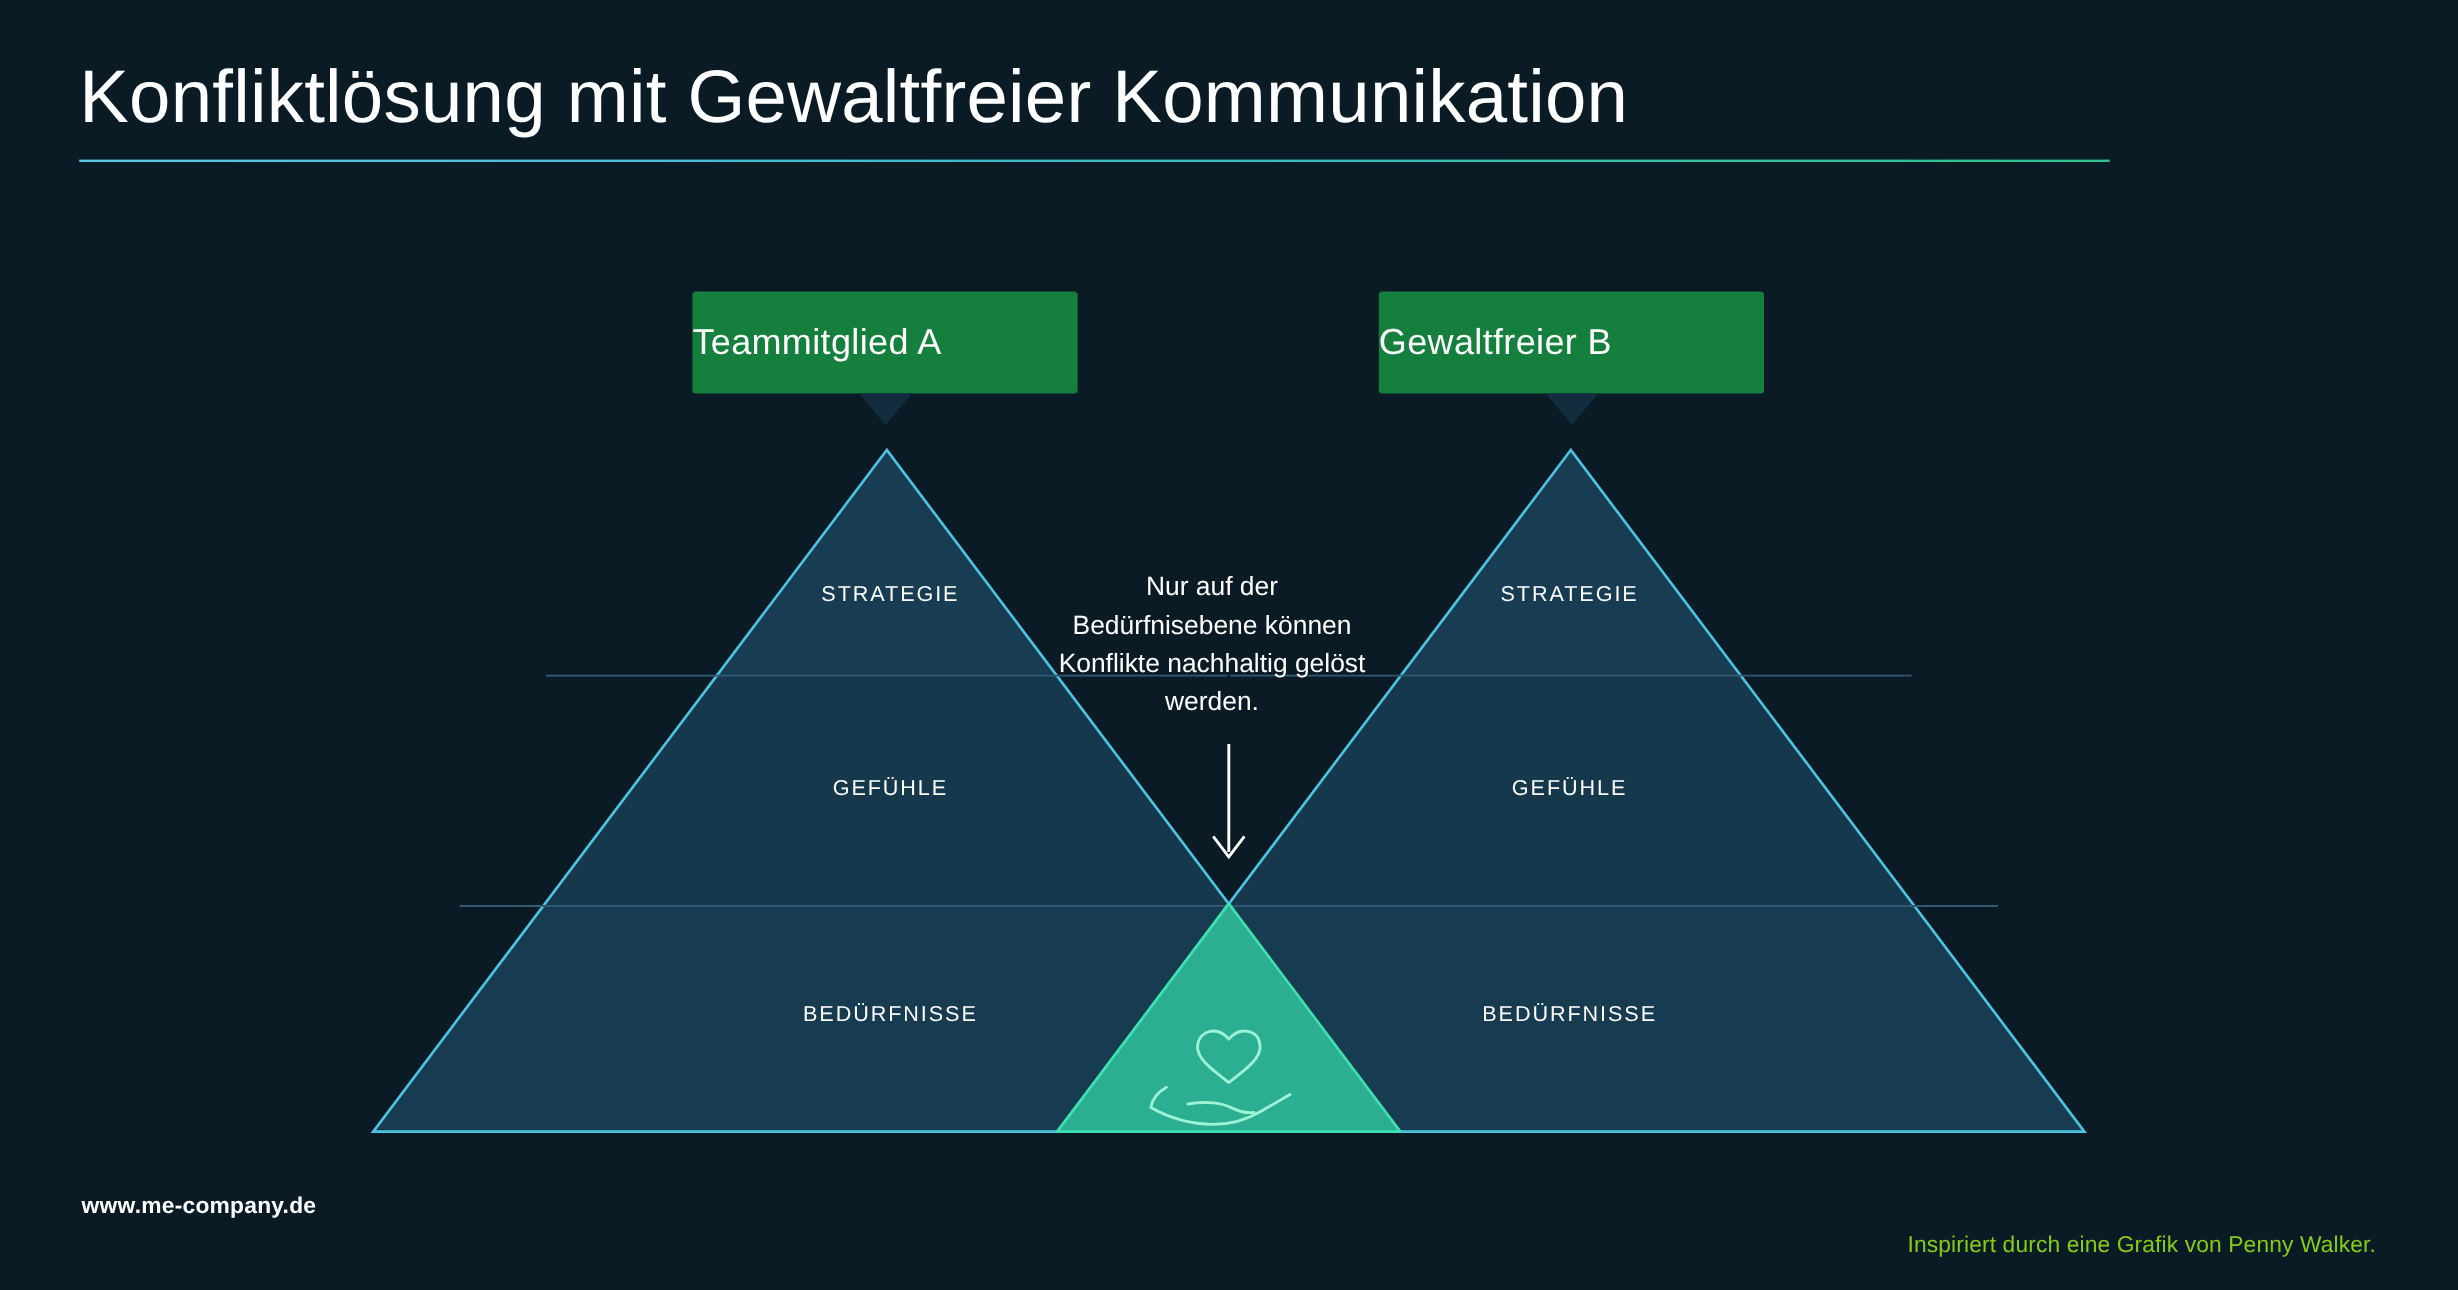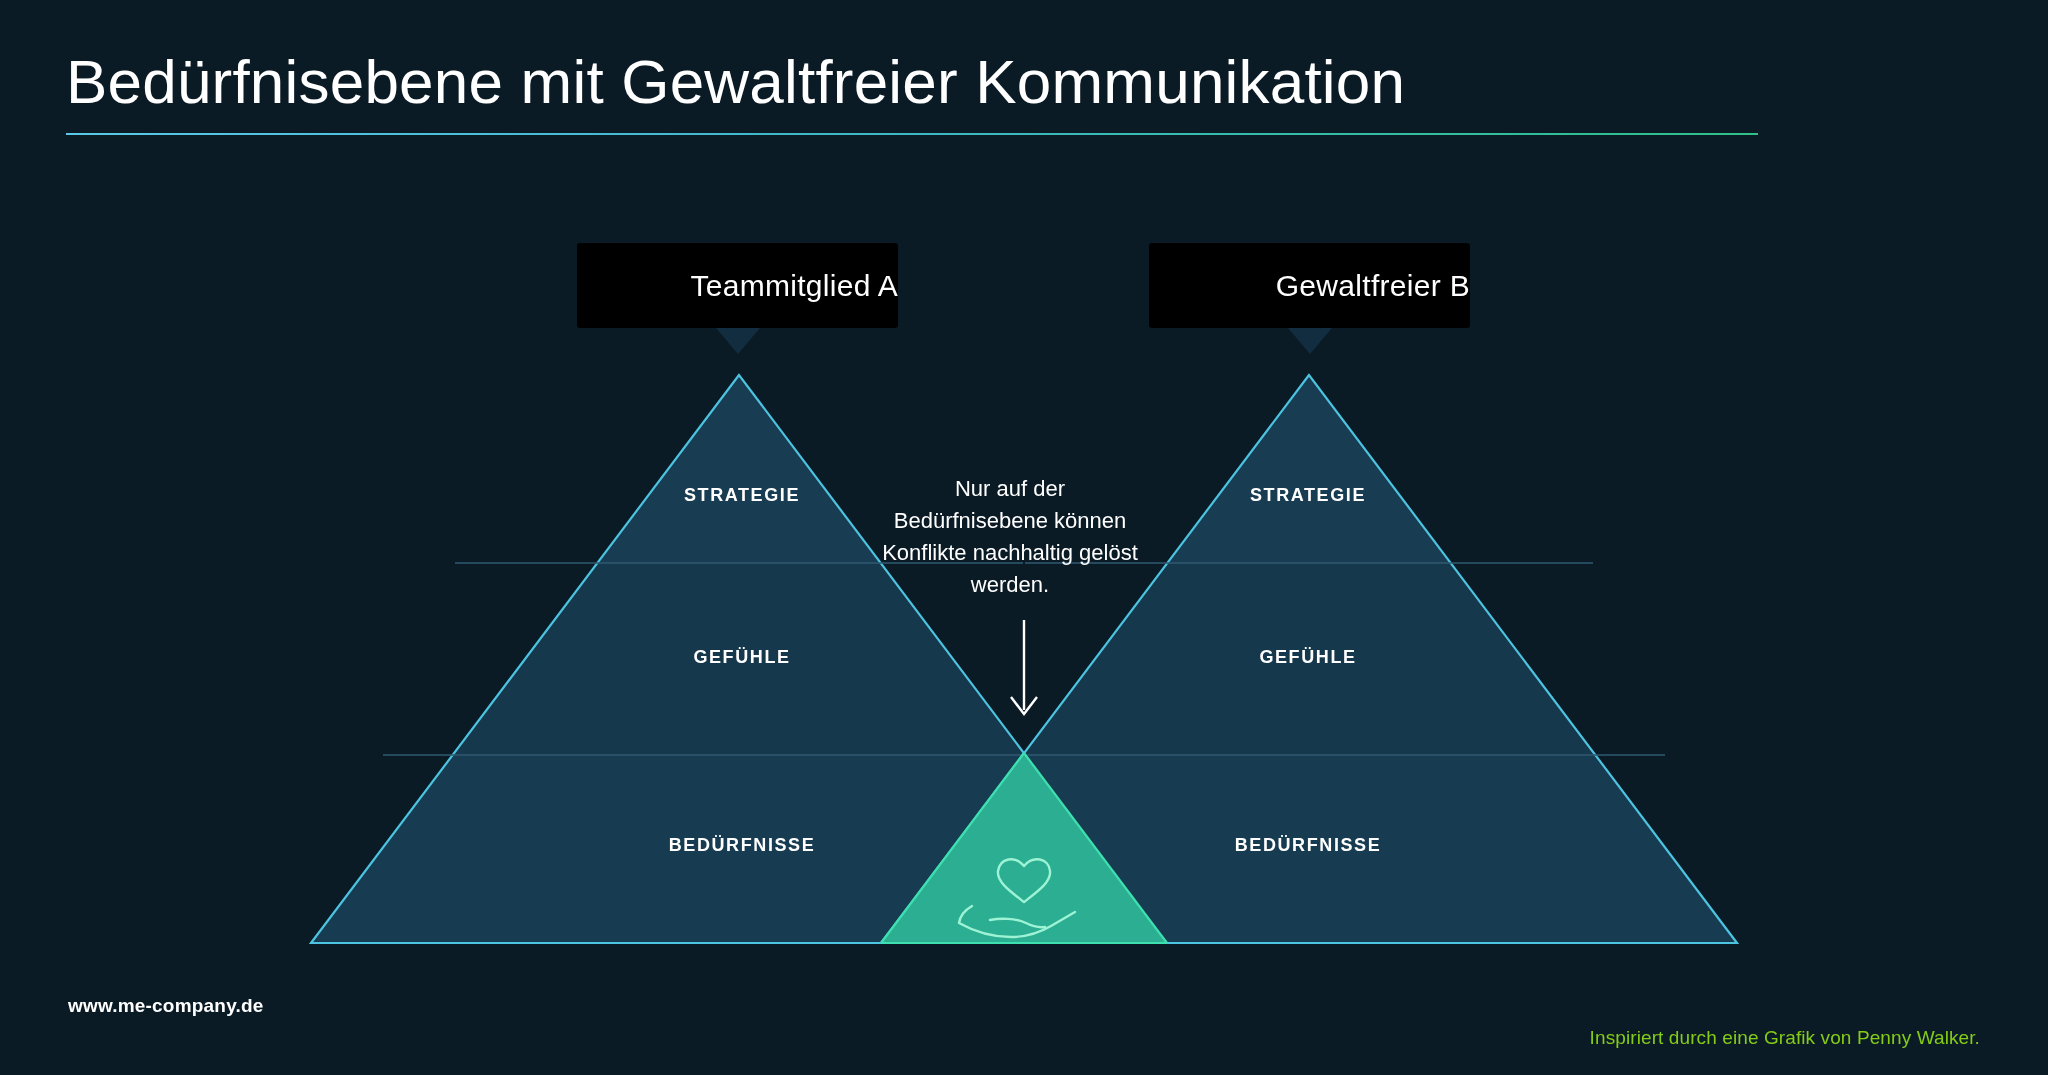--- a/index.html
+++ b/index.html
@@ -45,45 +45,45 @@
     position: absolute;
     left: 0;
     top: 0;
     width: 2048px;
     height: 1075px;
   }
 
   
   .callout {
     position: absolute;
-    background: #000000;
+    background: #15803d;
     border-radius: 3px;
     display: flex;
     align-items: center;
-    justify-content: flex-end;
+    justify-content: flex-start;
     font-size: 30px;
     color: #ffffff;
     letter-spacing: 0.3px;
   }
   .callout-a { left: 577px; top: 243px; width: 321px; height: 85px; }
   .callout-b { left: 1149px; top: 243px; width: 321px; height: 85px; }
   .callout-tail {
     position: absolute;
     width: 0; height: 0;
     border-left: 22px solid transparent;
     border-right: 22px solid transparent;
     border-top: 26px solid #112d3f;
   }
   .tail-a { left: 716px; top: 328px; }
   .tail-b { left: 1288px; top: 328px; }
 
   .tier-label {
     position: absolute;
     font-size: 18px;
-    font-weight: 700;
+    font-weight: 400;
     letter-spacing: 1.6px;
     color: #ffffff;
     text-align: left;
     white-space: nowrap;
     transform: translate(-50%, -50%);
   }
 
   #center-note {
     position: absolute;
     left: 880px;
@@ -112,21 +112,21 @@
     font-size: 19px;
     color: #84cc16;
     letter-spacing: 0.1px;
   }
 </style>
 </head>
 <body>
 
 <div id="stage">
 
-  <div id="title">Bedürfnisebene mit Gewaltfreier Kommunikation</div>
+  <div id="title">Konfliktlösung mit Gewaltfreier Kommunikation</div>
   <div id="title-rule"></div>
 
   <svg id="diagram" viewBox="0 0 2048 1075" aria-hidden="true">
     <defs>
       <clipPath id="clipLeft">
         <polygon points="739,375 311,943 1167,943"></polygon>
       </clipPath>
       <clipPath id="clipRight">
         <polygon points="1309,375 881,943 1737,943"></polygon>
       </clipPath>

